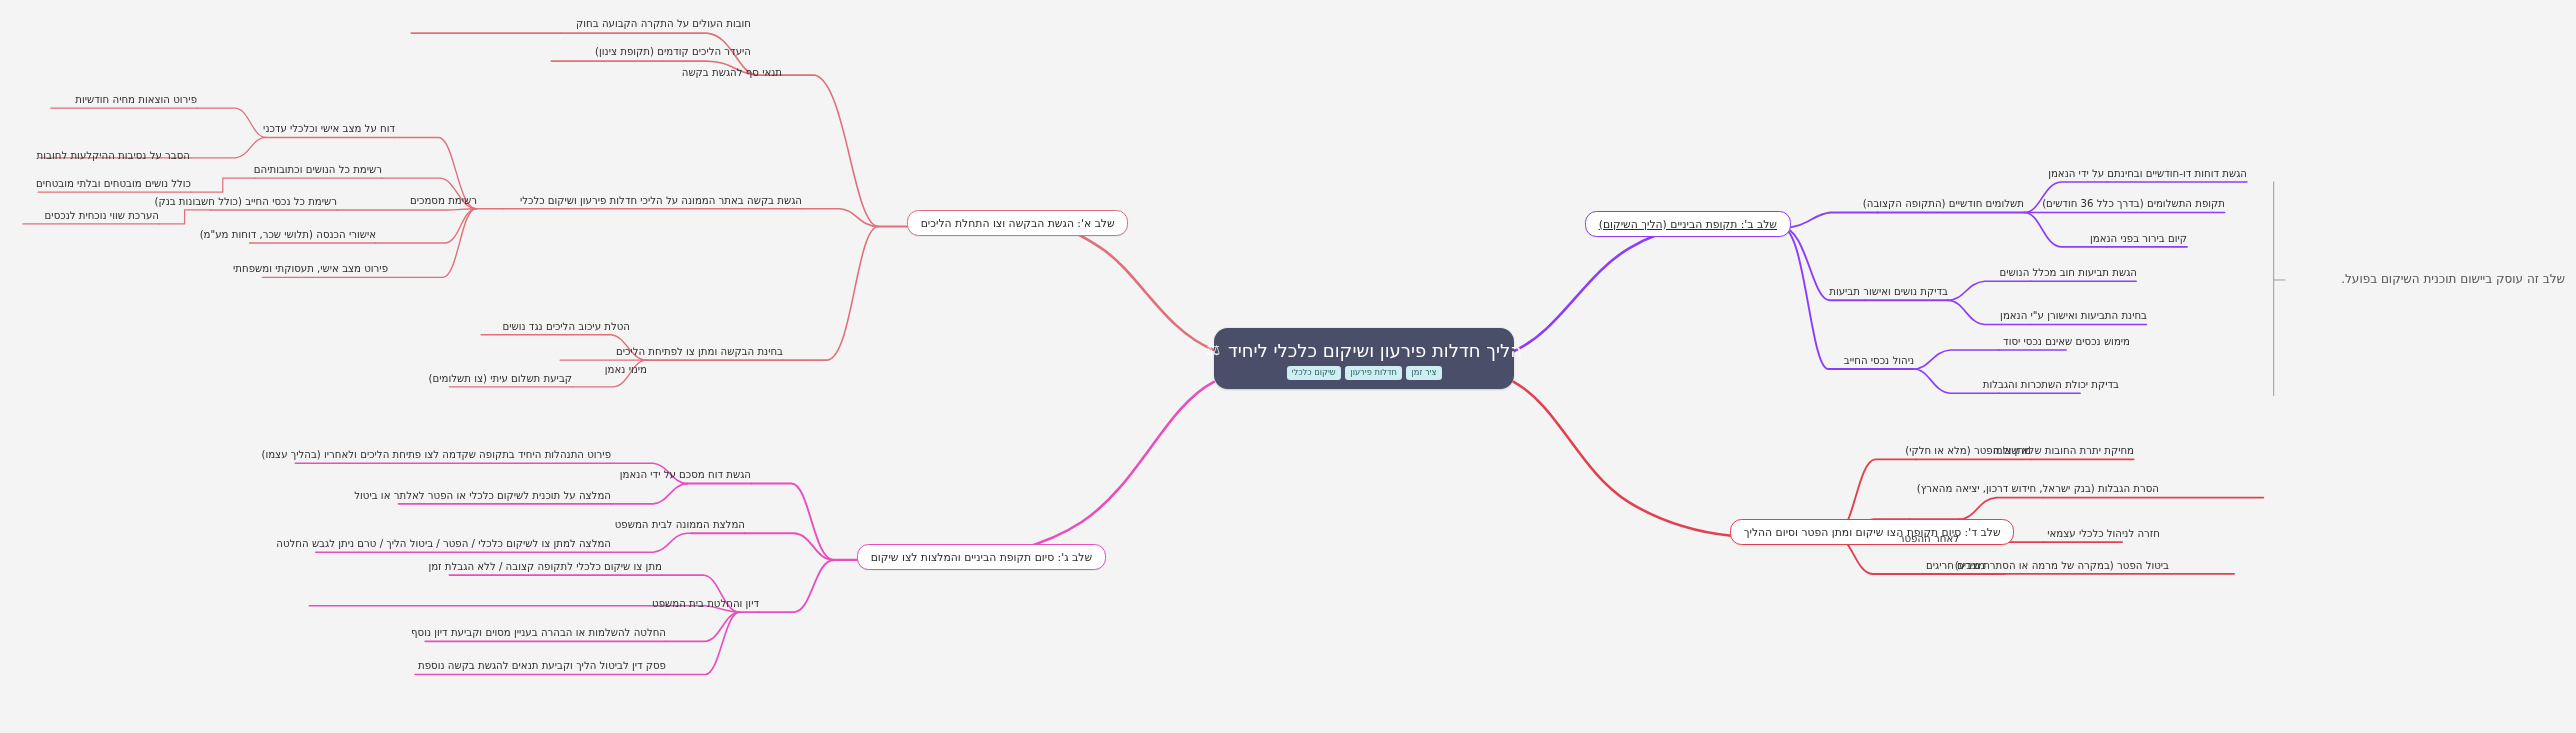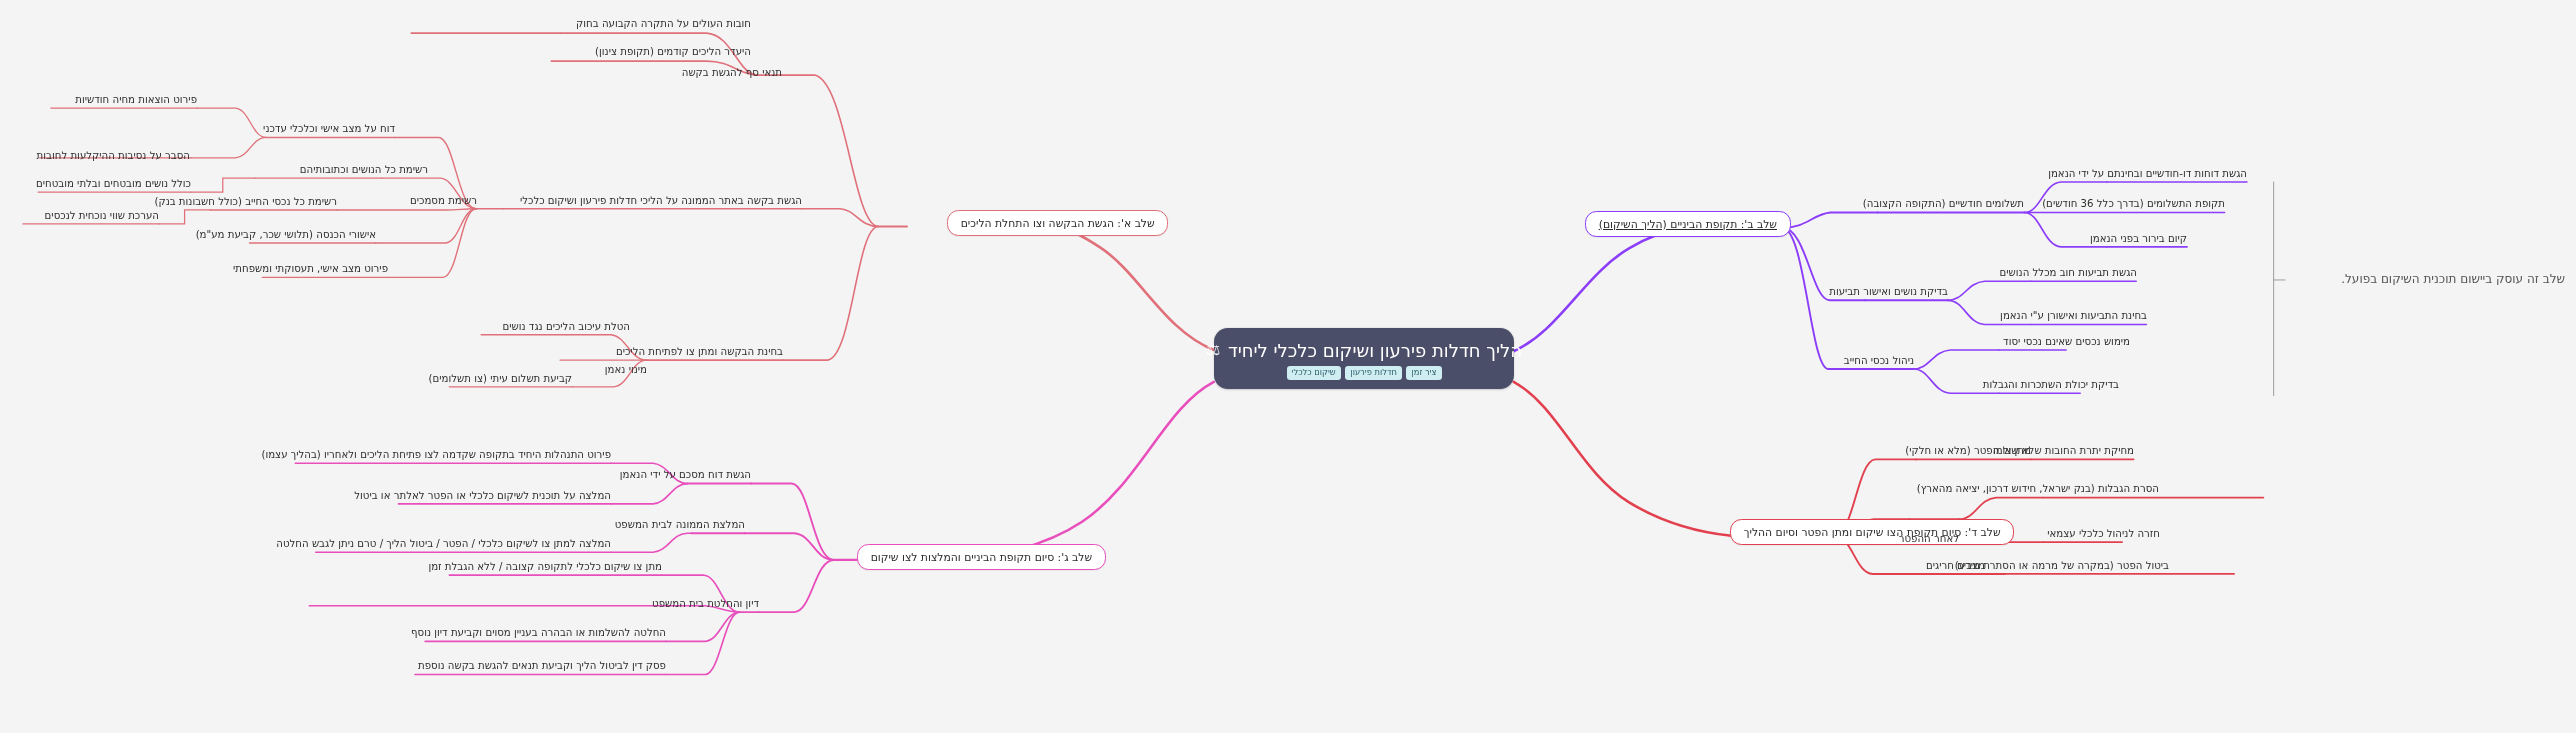--- a/index.html
+++ b/index.html
@@ -198,40 +198,40 @@
       <span>הליך חדלות פירעון ושיקום כלכלי ליחיד</span>
       <span class="scale-icon">⚖</span>
     </div>
     <div class="tagrow">
       <span class="tag">שיקום כלכלי</span>
       <span class="tag">חדלות פירעון</span>
       <span class="tag">ציר זמן</span>
     </div>
   </div>
 
-  <div class="node stage" style="left:947px;top:210px;">שלב א': הגשת הבקשה וצו התחלת הליכים</div>
+  <div class="node stage" style="left:907px;top:210px;">שלב א': הגשת הבקשה וצו התחלת הליכים</div>
 
   <div class="node txt r" style="left:643px;top:66px;width:139px;">תנאי סף להגשת בקשה</div>
   <div class="node txt r" style="left:411px;top:16.5px;width:340px;">חובות העולים על התקרה הקבועה בחוק</div>
   <div class="node txt r" style="left:551px;top:45px;width:200px;">היעדר הליכים קודמים (תקופת צינון)</div>
 
   <div class="node txt r" style="left:503px;top:194px;width:299px;">הגשת בקשה באתר הממונה על הליכי חדלות פירעון ושיקום כלכלי</div>
   <div class="node txt r" style="left:390px;top:194px;width:87px;">רשימת מסמכים</div>
 
   <div class="node txt r" style="left:266px;top:122px;width:129px;">דוח על מצב אישי וכלכלי עדכני</div>
   <div class="node txt r" style="left:51px;top:93px;width:146px;">פירוט הוצאות מחיה חודשיות</div>
   <div class="node txt r" style="left:39px;top:149px;width:151px;">הסבר על נסיבות ההיקלעות לחובות</div>
 
-  <div class="node txt r" style="left:255px;top:163px;width:127px;margin-left:46px;">רשימת כל הנושים וכתובותיהם</div>
+  <div class="node txt r" style="left:255px;top:163px;width:127px;">רשימת כל הנושים וכתובותיהם</div>
   <div class="node txt r" style="left:38px;top:177px;width:153px;">כולל נושים מובטחים ובלתי מובטחים</div>
 
   <div class="node txt r" style="left:210px;top:195px;width:127px;">רשימת כל נכסי החייב (כולל חשבונות בנק)</div>
   <div class="node txt r" style="left:23px;top:209px;width:136px;">הערכת שווי נוכחית לנכסים</div>
 
-  <div class="node txt r" style="left:250px;top:228px;width:126px;">אישורי הכנסה (תלושי שכר, קביעת מע"מ)</div>
+  <div class="node txt r" style="left:250px;top:228px;width:126px;">אישורי הכנסה (תלושי שכר, דוחות מע"מ)</div>
   <div class="node txt r" style="left:262px;top:262px;width:126px;">פירוט מצב אישי, תעסוקתי ומשפחתי</div>
 
   <div class="node txt r" style="left:675px;top:345px;width:108px;">בחינת הבקשה ומתן צו לפתיחת הליכים</div>
   <div class="node txt r" style="left:481px;top:320px;width:149px;">הטלת עיכוב הליכים נגד נושים</div>
   <div class="node txt r" style="left:560px;top:363px;width:87px;">מינוי נאמן</div>
   <div class="node txt r" style="left:449px;top:372px;width:123px;">קביעת תשלום עיתי (צו תשלומים)</div>
 
   <div class="node stage purple" style="left:1585px;top:211px;text-decoration:underline;">שלב ב': תקופת הביניים (הליך השיקום)</div>
 
   <div class="node txt r" style="left:1878px;top:197px;width:146px;">תשלומים חודשיים (התקופה הקצובה)</div>

